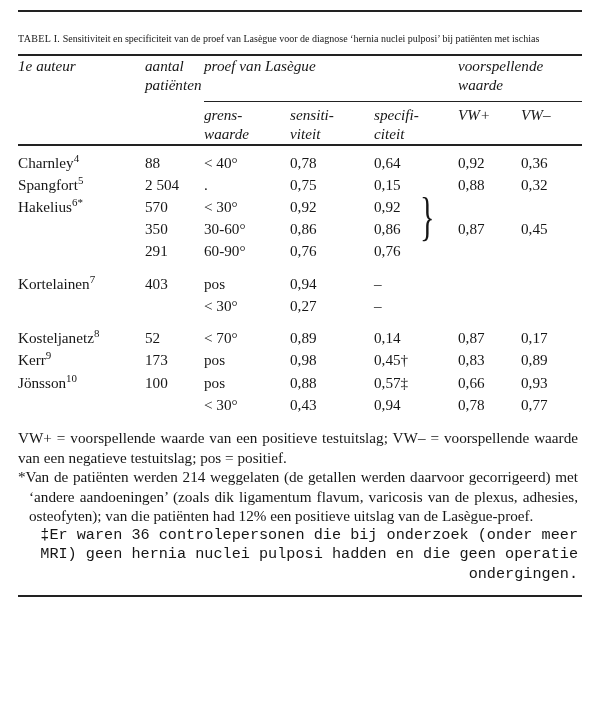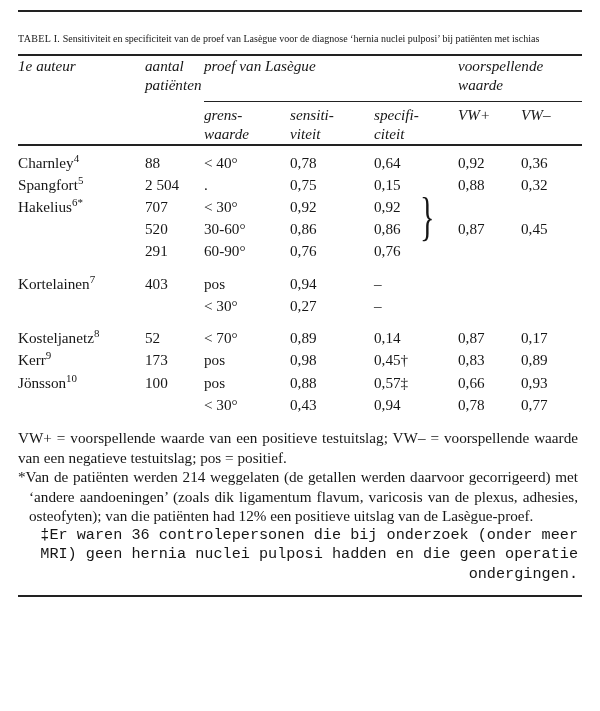--- a/index.html
+++ b/index.html
@@ -254,34 +254,34 @@
         <td class="num-n">2 504</td>
         <td class="grens dot">.</td>
         <td class="vcell">0,75</td>
         <td class="vcell">0,15</td>
         <td class="vcell">0,88</td>
         <td class="vcell">0,32</td>
       </tr>
 
       <tr>
         <td><span>Hakelius</span><sup>6*</sup></td>
-        <td class="num-n">707</td>
+        <td class="num-n">570</td>
         <td class="grens">&lt; 30°</td>
         <td class="vcell">0,92</td>
         <td class="vcell brace-wrap">
           <span>0,92</span>
           <span class="brace">}</span>
         </td>
         <td class="vcell"></td>
         <td class="vcell"></td>
       </tr>
 
       <tr>
         <td></td>
-        <td class="num-n">520</td>
+        <td class="num-n">350</td>
         <td class="grens">30-60°</td>
         <td class="vcell">0,86</td>
         <td class="vcell">0,86</td>
         <td class="vcell">0,87</td>
         <td class="vcell">0,45</td>
       </tr>
 
       <tr>
         <td></td>
         <td class="num-n">291</td>

